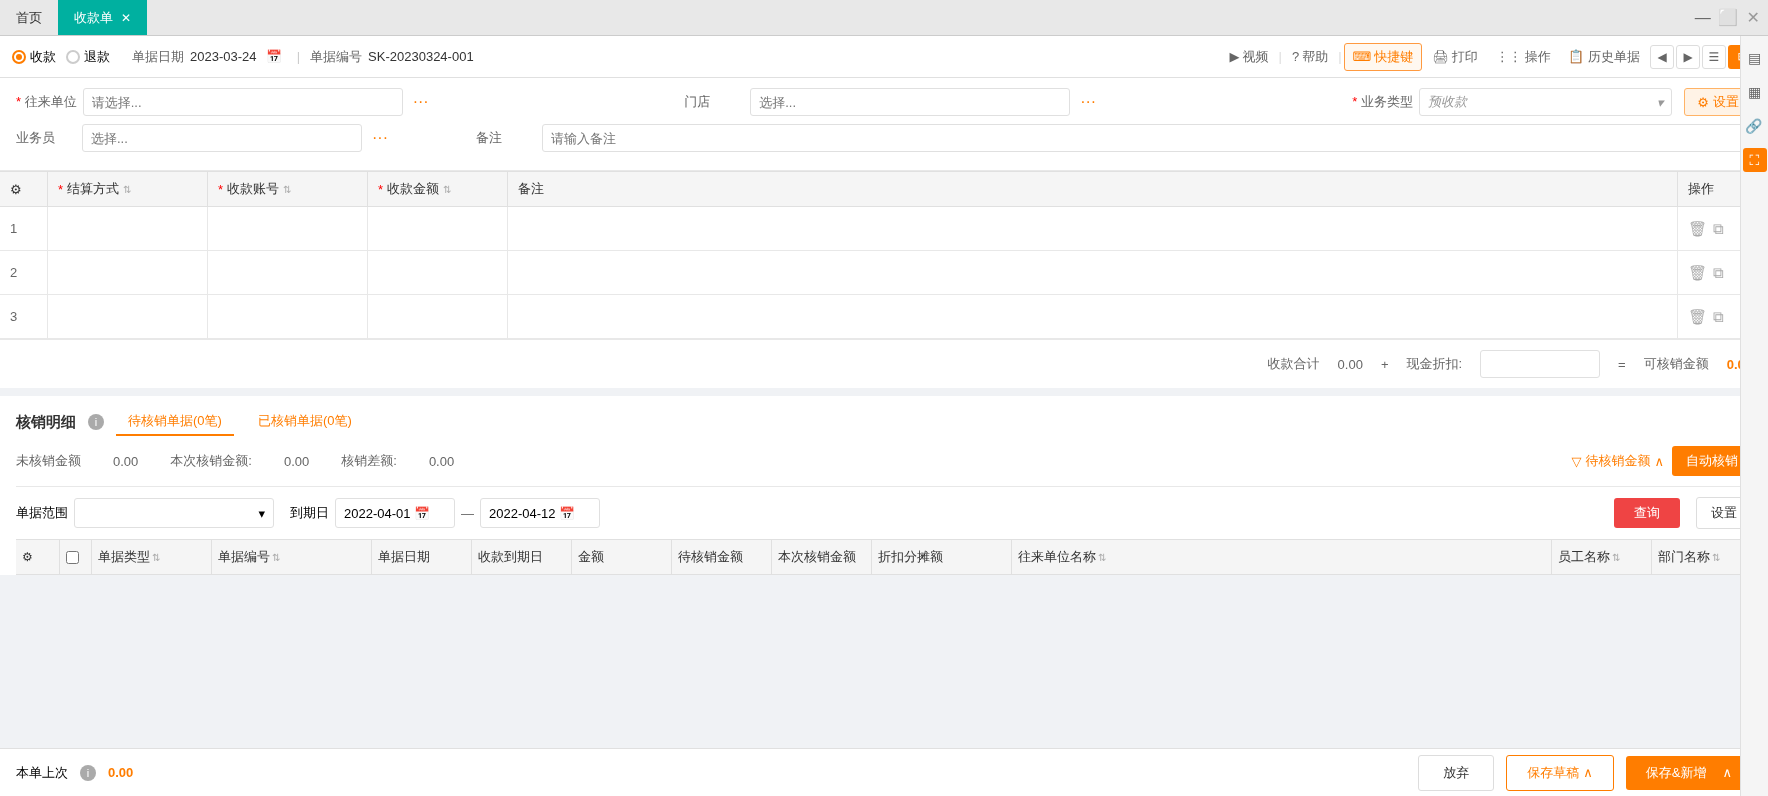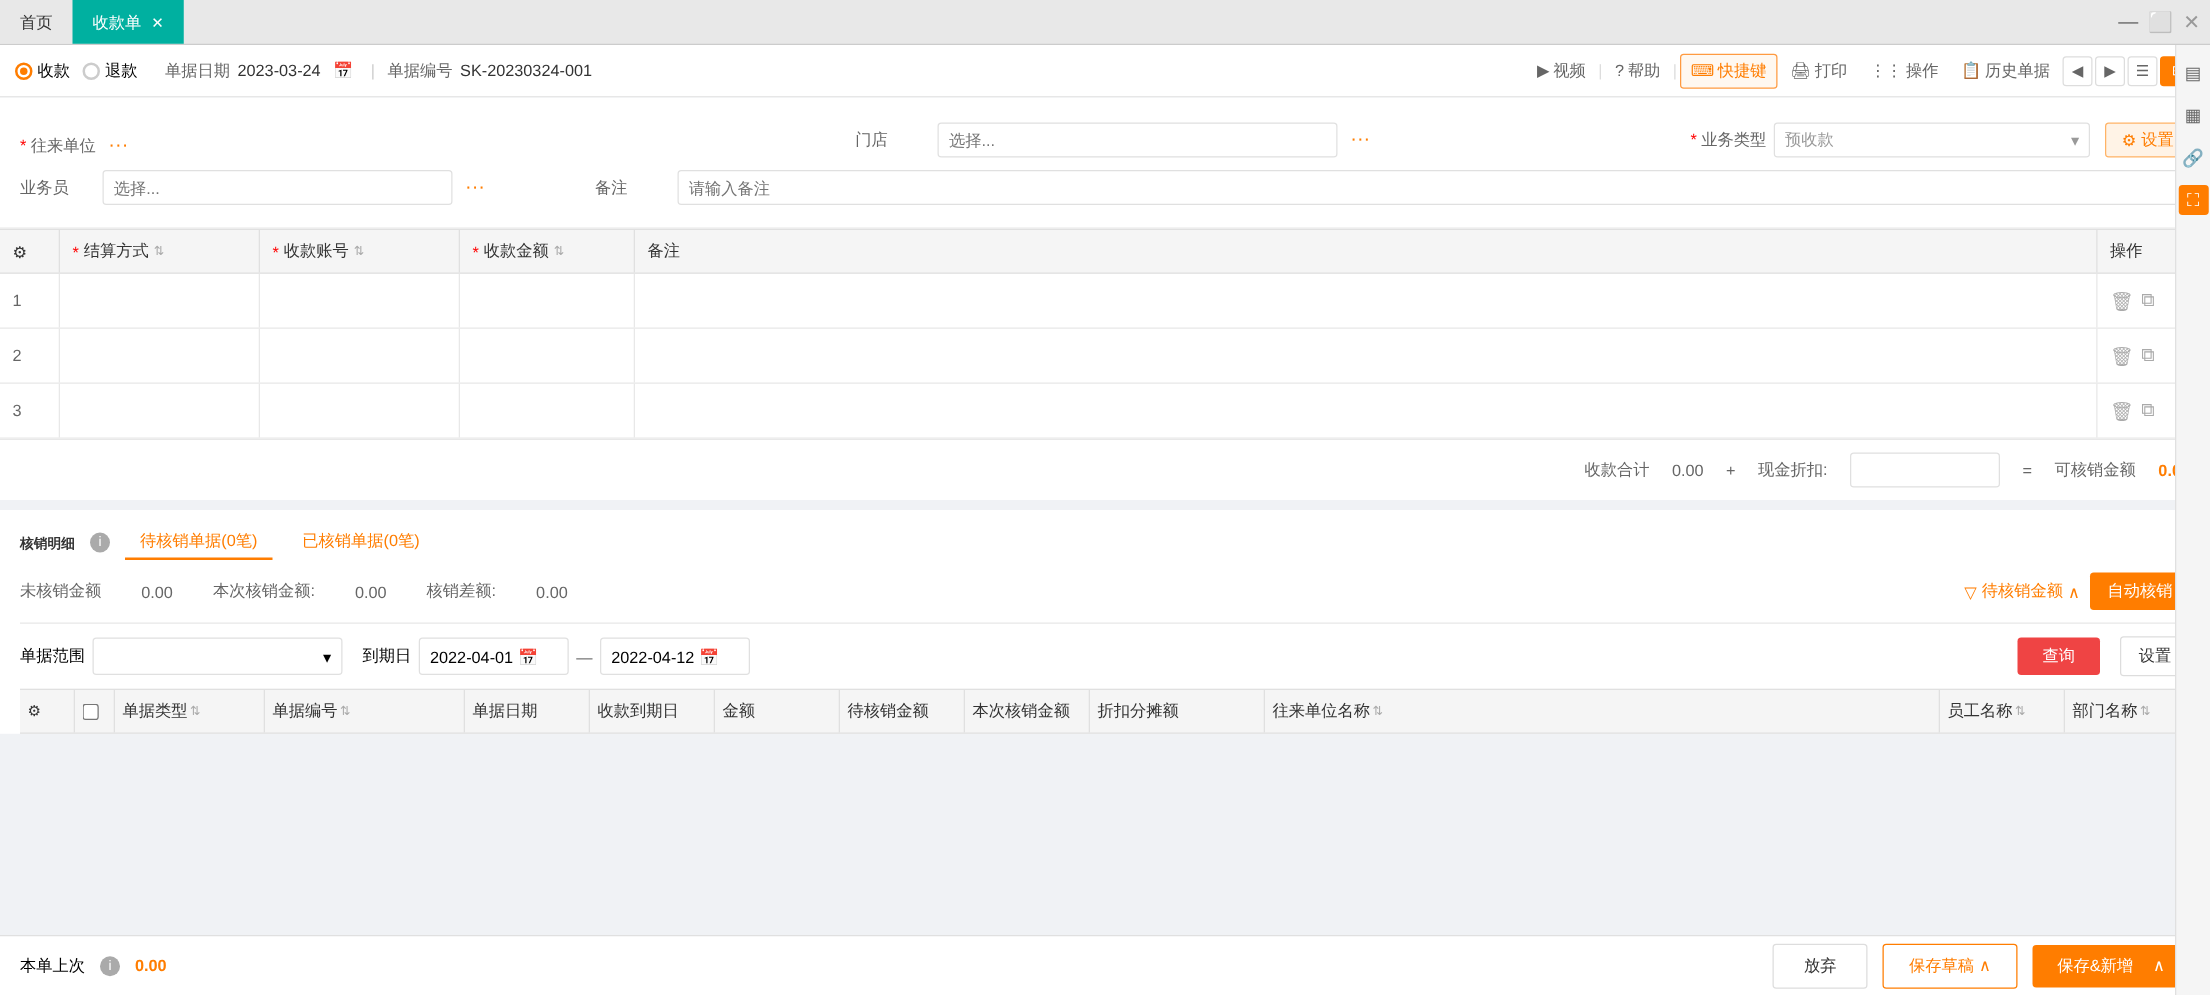--- a/index.html
+++ b/index.html
@@ -53,34 +53,34 @@
     }
     .layout-btn {
       width: 28px; height: 24px; display: flex; align-items: center; justify-content: center;
       cursor: pointer; color: #fff; background: #ff7d00; border-radius: 3px; font-size: 11px;
     }
 
     
     .form-section {
       background: #fff; padding: 10px 16px; border-bottom: 1px solid #e8e8e8;
     }
-    .form-row { display: flex; align-items: flex-end; gap: 0; margin-bottom: 8px; margin-top: 10px; }
+    .form-row { display: flex; align-items: flex-start; gap: 0; margin-bottom: 8px; }
     .form-field {
       display: flex; align-items: center; gap: 6px; flex: 1;
     }
     .form-label { color: #666; white-space: nowrap; min-width: 60px; }
     .form-label.required::before { content: '* '; color: #f00; }
     .form-input {
       flex: 1; height: 28px; border: 1px solid #e0e0e0; border-radius: 3px;
       padding: 0 8px; color: #999; outline: none;
     }
     .more-btn { color: #ff7d00; cursor: pointer; font-size: 16px; padding: 0 4px; }
     .form-select {
       display: flex; align-items: center; height: 28px; border: 1px solid #e0e0e0;
-      border-radius: 3px; padding: 0 8px; flex: 1; cursor: pointer; color: #999;
+      border-radius: 3px; padding: 0 8px; flex: 1; cursor: pointer; color: #999; font-style: italic;
     }
     .form-select .arrow { margin-left: auto; color: #999; }
     .settings-btn {
       background: #fff3e6; border: 1px solid #ffb366; color: #ff7d00;
       padding: 4px 12px; border-radius: 3px; cursor: pointer;
       display: flex; align-items: center; gap: 4px;
     }
 
     
     .table-section { background: #fff; }
@@ -119,21 +119,21 @@
     .summary-input {
       width: 120px; height: 28px; border: 1px solid #e0e0e0;
       border-radius: 3px; padding: 0 8px; text-align: right;
     }
 
     
     .verify-section { background: #fff; margin-top: 8px; padding: 12px 16px 0; }
     .verify-title {
       display: flex; align-items: center; gap: 12px; margin-bottom: 10px;
     }
-    .verify-title-text { font-size: 11px; font-weight: 600; color: #333; }
+    .verify-title-text { font-size: 15px; font-weight: 600; color: #333; }
     .verify-info-icon {
       width: 16px; height: 16px; border-radius: 50%; background: #aaa; color: #fff;
       display: flex; align-items: center; justify-content: center; font-size: 11px; cursor: pointer;
     }
     .verify-tab {
       padding: 4px 12px; border-bottom: 2px solid transparent; cursor: pointer; color: #ff7d00;
     }
     .verify-tab.active { border-bottom-color: #ff7d00; }
     .verify-stats {
       display: flex; align-items: center; gap: 32px; margin-bottom: 10px; color: #666;
@@ -296,20 +296,21 @@
   </div>
 </div>
 
 <div style="height: calc(796px - 36px - 42px - 48px); overflow-y: auto; background:#f0f2f5; padding-bottom: 8px;">
 
   <div class="form-section">
 
     <div class="form-row">
       <div class="form-field">
         <span class="form-label required">往来单位</span>
+        <input class="form-input" style="max-width: 320px;" type="text" placeholder="请选择...">
         <span class="more-btn">···</span>
       </div>
       <div class="form-field" style="margin-left:40px;">
         <span class="form-label">门店</span>
         <input class="form-input" style="max-width: 320px;" type="text" placeholder="选择...">
         <span class="more-btn">···</span>
       </div>
       <div class="form-field" style="margin-left:40px; max-width:320px;">
         <span class="form-label required">业务类型</span>
         <div class="form-select">

